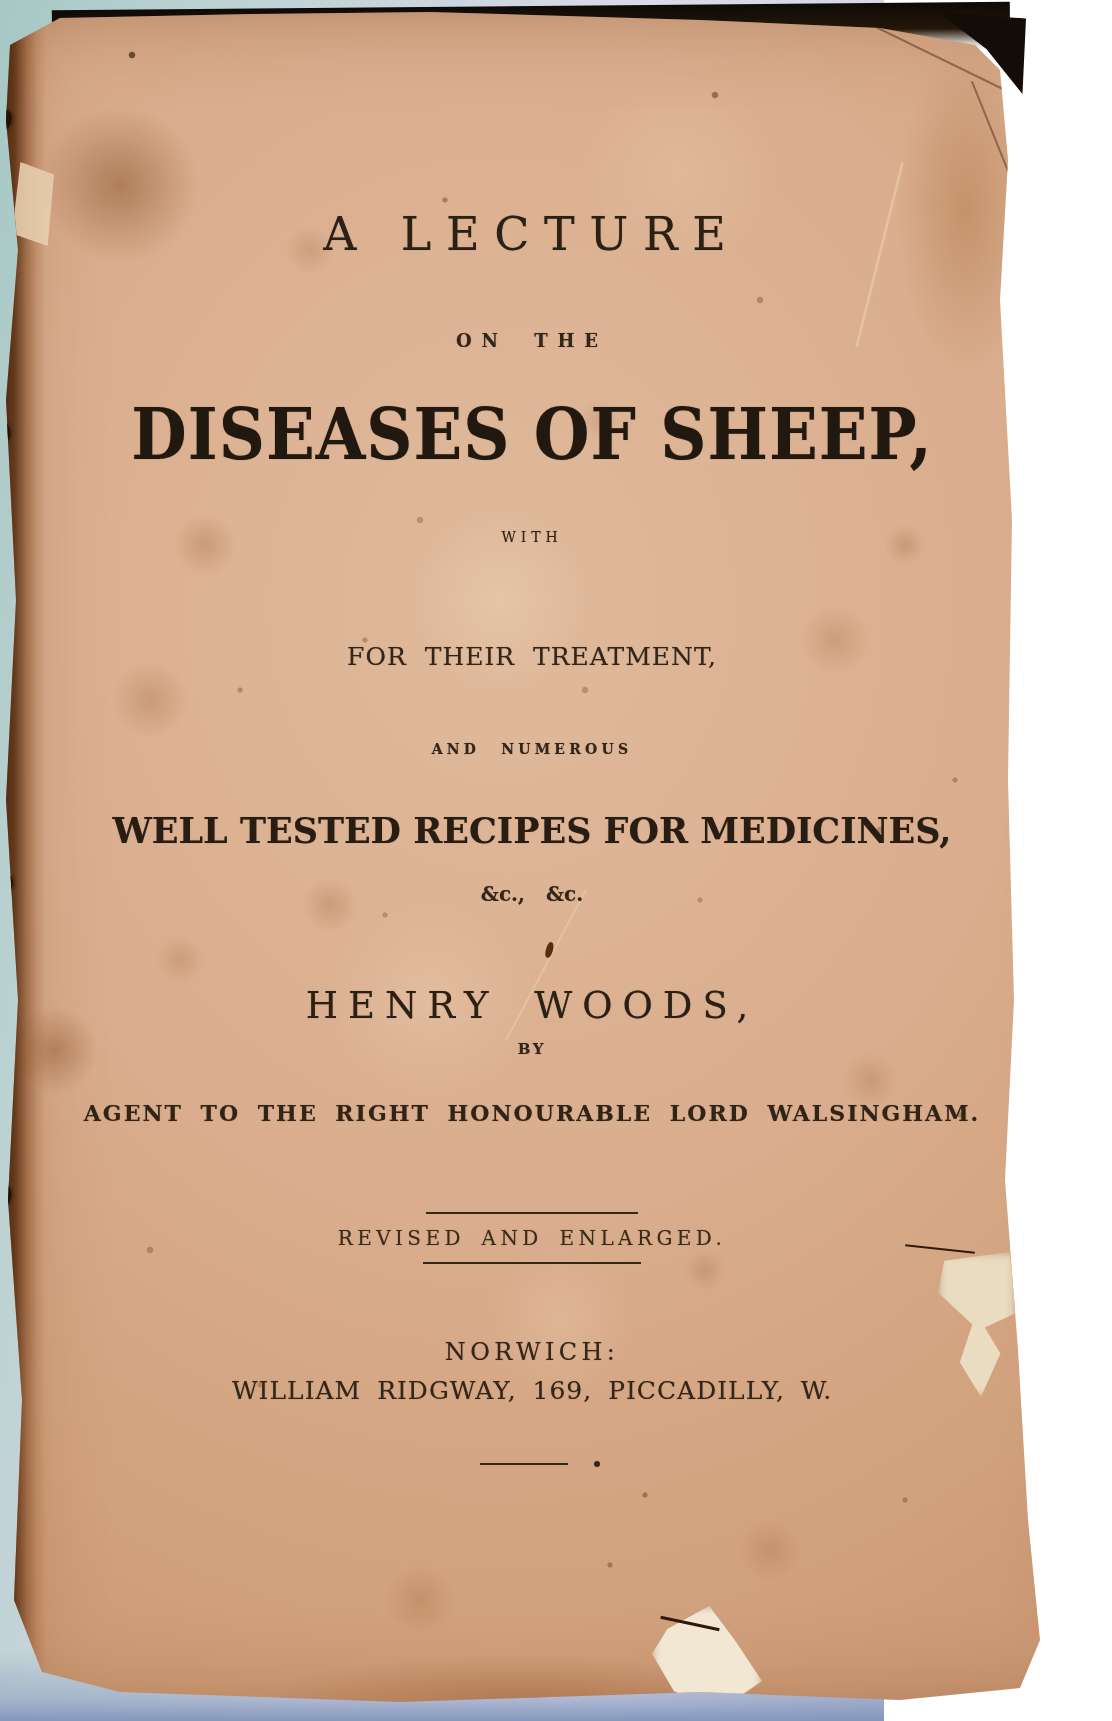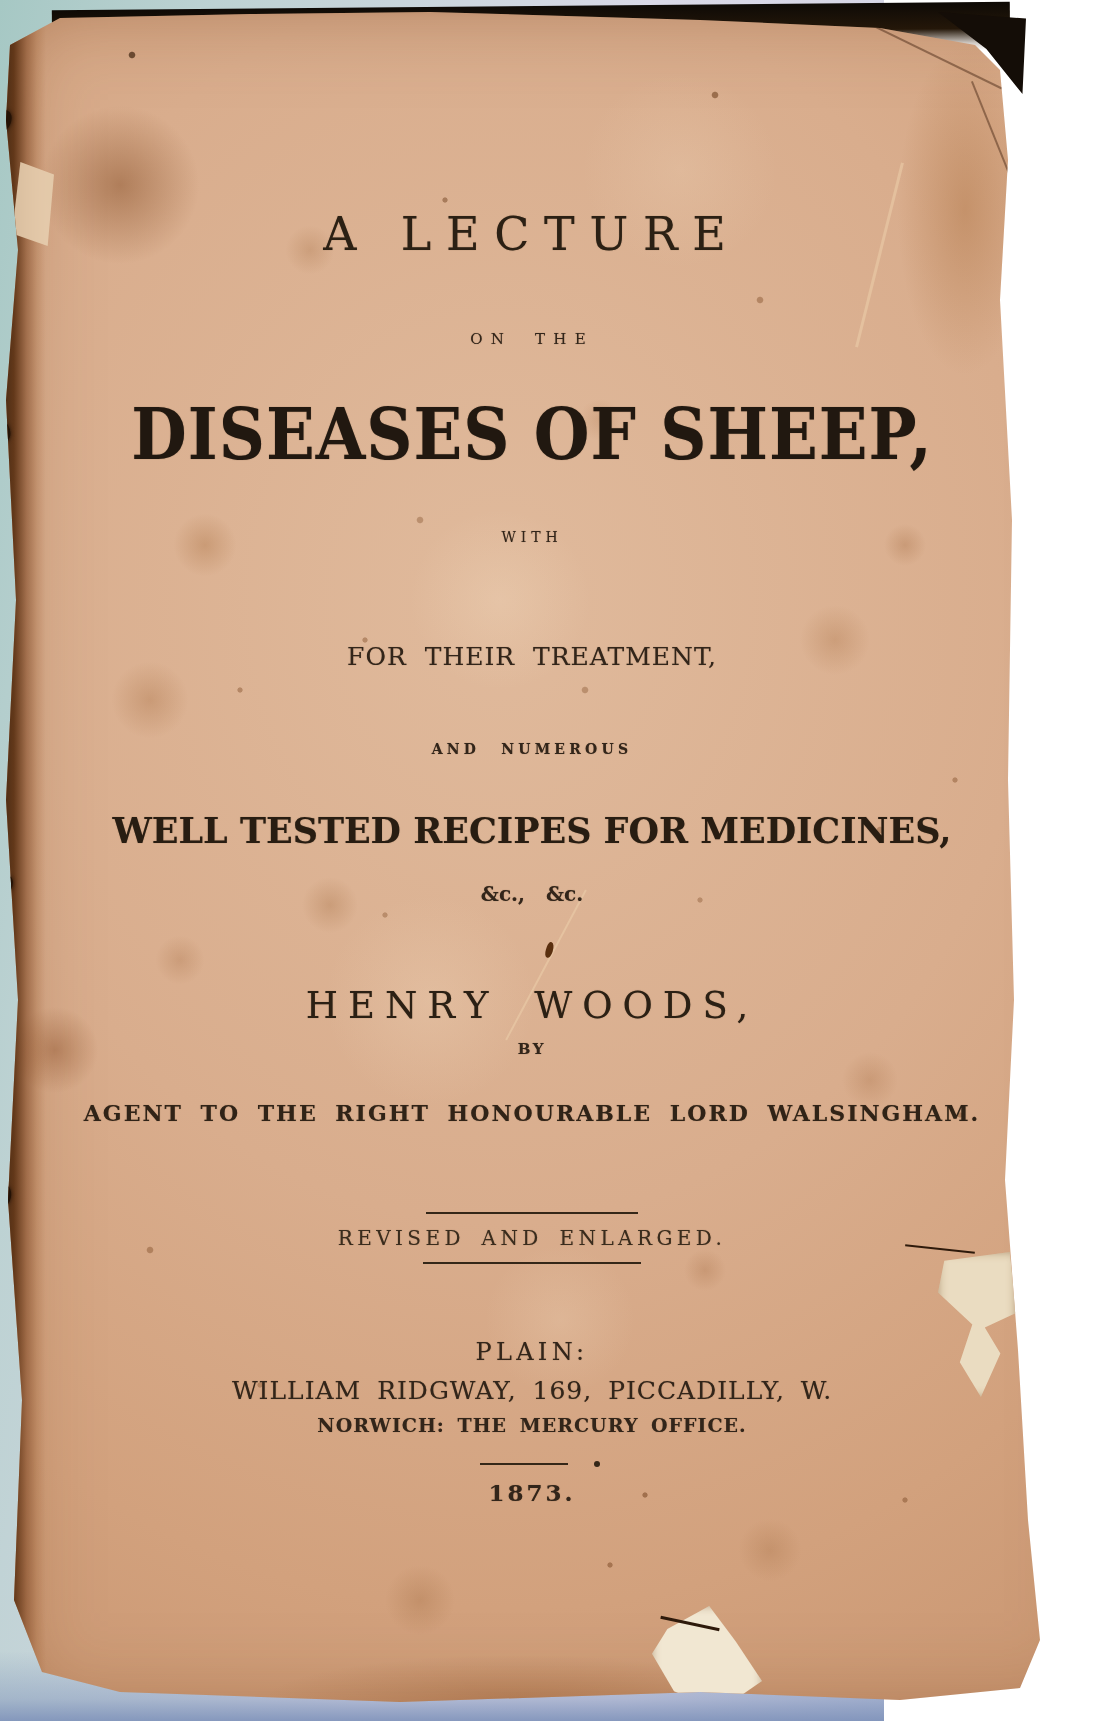--- a/index.html
+++ b/index.html
@@ -111,21 +111,21 @@
     background:#e6cdae;clip-path:polygon(20% 0,100% 15%,85% 100%,0 85%);opacity:.9;
   }
   
   .text-area{
     position:absolute;left:30px;top:0;width:1004px;height:100%;
     color:#32251a;text-align:center;
   }
   .t-line{position:absolute;width:100%;left:0;white-space:nowrap;
     text-shadow:0 0 1px rgba(60,40,20,.45);}
   .half-title{top:207px;font-size:46px;letter-spacing:.32em;color:#2b2014;}
-  .on-the{top:330px;font-size:15px;letter-spacing:.55em;font-weight:normal;word-spacing:10px;}
+  .on-the{top:330px;font-size:18px;letter-spacing:.55em;font-weight:bold;word-spacing:10px;}
   .main-title{top:392px;font-size:64px;font-weight:bold;letter-spacing:1px;color:#211810;
     transform:scaleY(1.12);transform-origin:top center;}
   .with-line{top:529px;font-size:14px;letter-spacing:.35em;font-weight:normal;}
   .subtitle-1{top:597px;font-size:25px;letter-spacing:1px;word-spacing:9px;}
   .subtitle-2{top:642px;font-size:25px;letter-spacing:1px;word-spacing:9px;}
   .and-numerous{top:741px;font-size:14px;letter-spacing:.3em;font-weight:bold;word-spacing:12px;}
   .subtitle-3{top:810px;font-size:35px;font-weight:bold;letter-spacing:0;color:#281d12;}
   .etcetera{top:882px;font-size:20px;font-weight:bold;word-spacing:14px;}
   .byline{top:1040px;font-size:15px;letter-spacing:.18em;font-weight:bold;text-align:center;}
   .author{top:984px;font-size:37px;letter-spacing:.27em;word-spacing:14px;color:#2b2014;}
@@ -183,22 +183,20 @@
       <div class="t-line subtitle-2">FOR THEIR TREATMENT,</div>
       <div class="t-line and-numerous">AND NUMEROUS</div>
       <div class="t-line subtitle-3">WELL TESTED RECIPES FOR MEDICINES,</div>
       <div class="t-line etcetera">&amp;c., &amp;c.</div>
       <div class="t-line byline">BY</div>
       <div class="t-line author">HENRY WOODS,</div>
       <div class="t-line author-title">AGENT TO THE RIGHT HONOURABLE LORD WALSINGHAM.</div>
       <div class="rule rule-1"></div>
       <div class="t-line edition-note">REVISED AND ENLARGED.</div>
       <div class="rule rule-2"></div>
-      <div class="t-line imprint-city">PLAIN:</div>
+      <div class="t-line imprint-city">NORWICH:</div>
       <div class="t-line imprint-publisher">WILLIAM RIDGWAY, 169, PICCADILLY, W.</div>
-      <div class="t-line imprint-secondary">NORWICH: THE MERCURY OFFICE.</div>
       <div class="rule rule-3"></div>
       <div class="rule-dot"></div>
-      <div class="t-line imprint-year">1873.</div>
     </div>
 
   </div>
 </div>
 
 </body></html>

